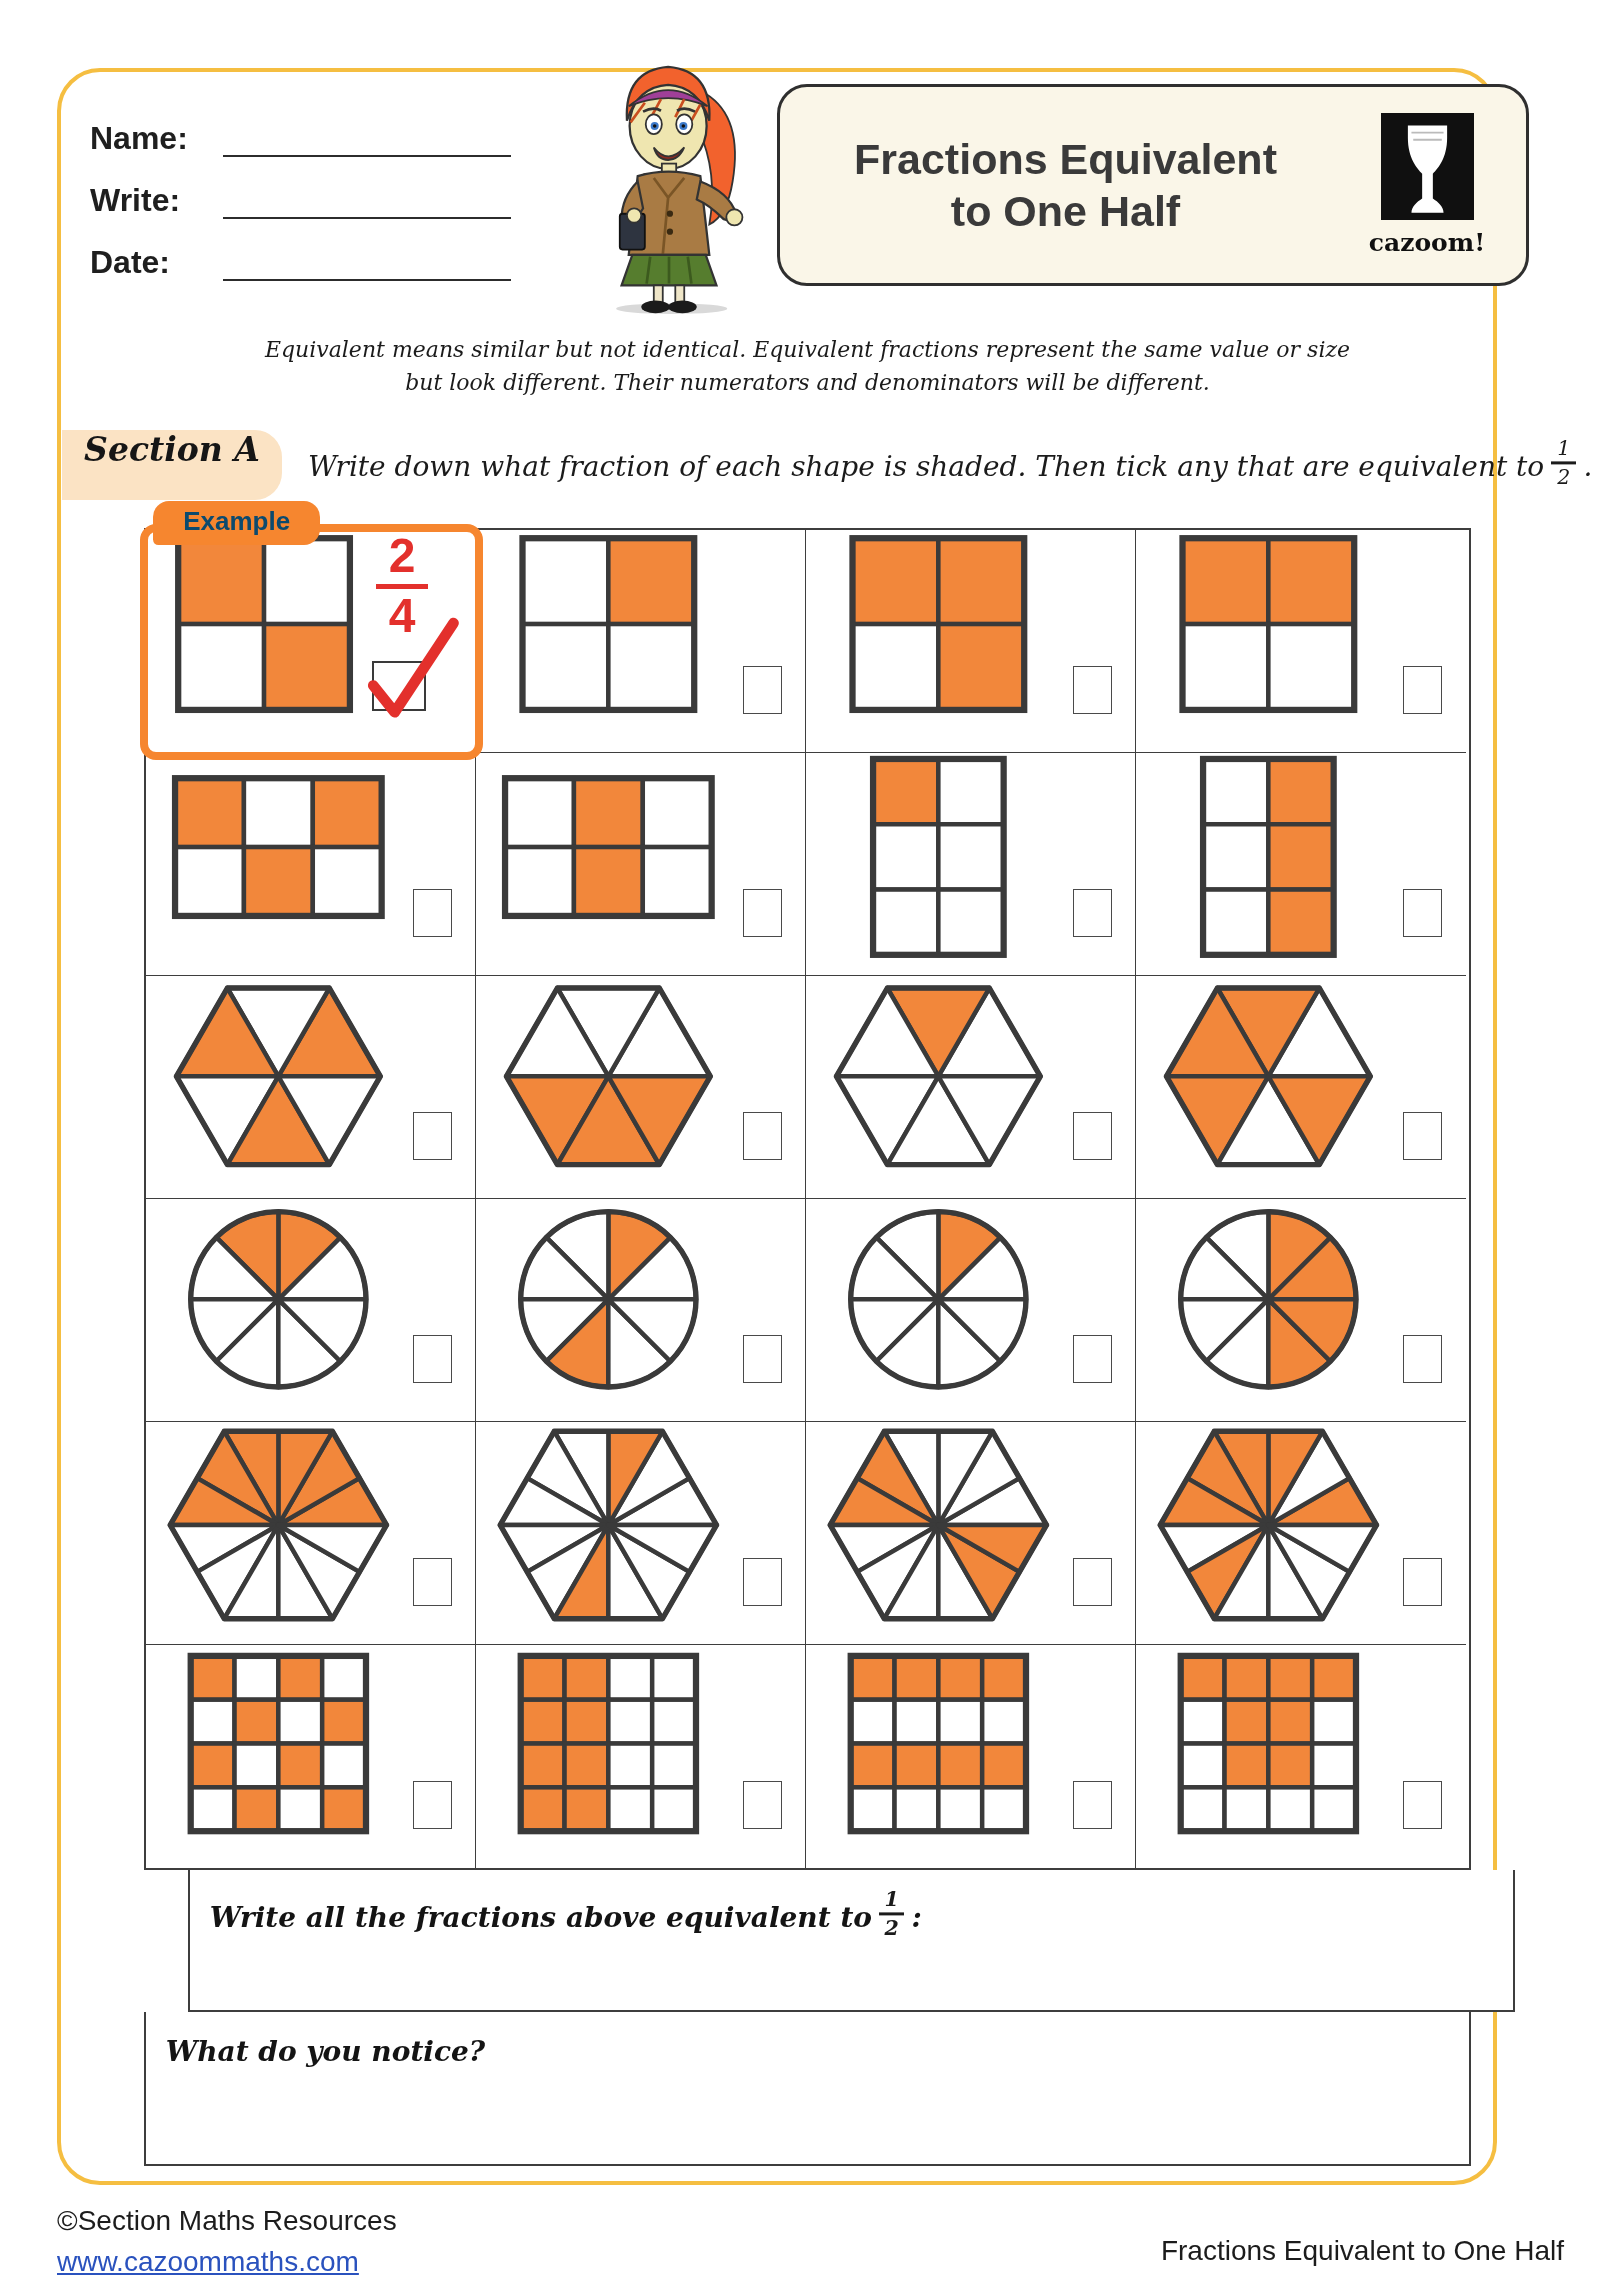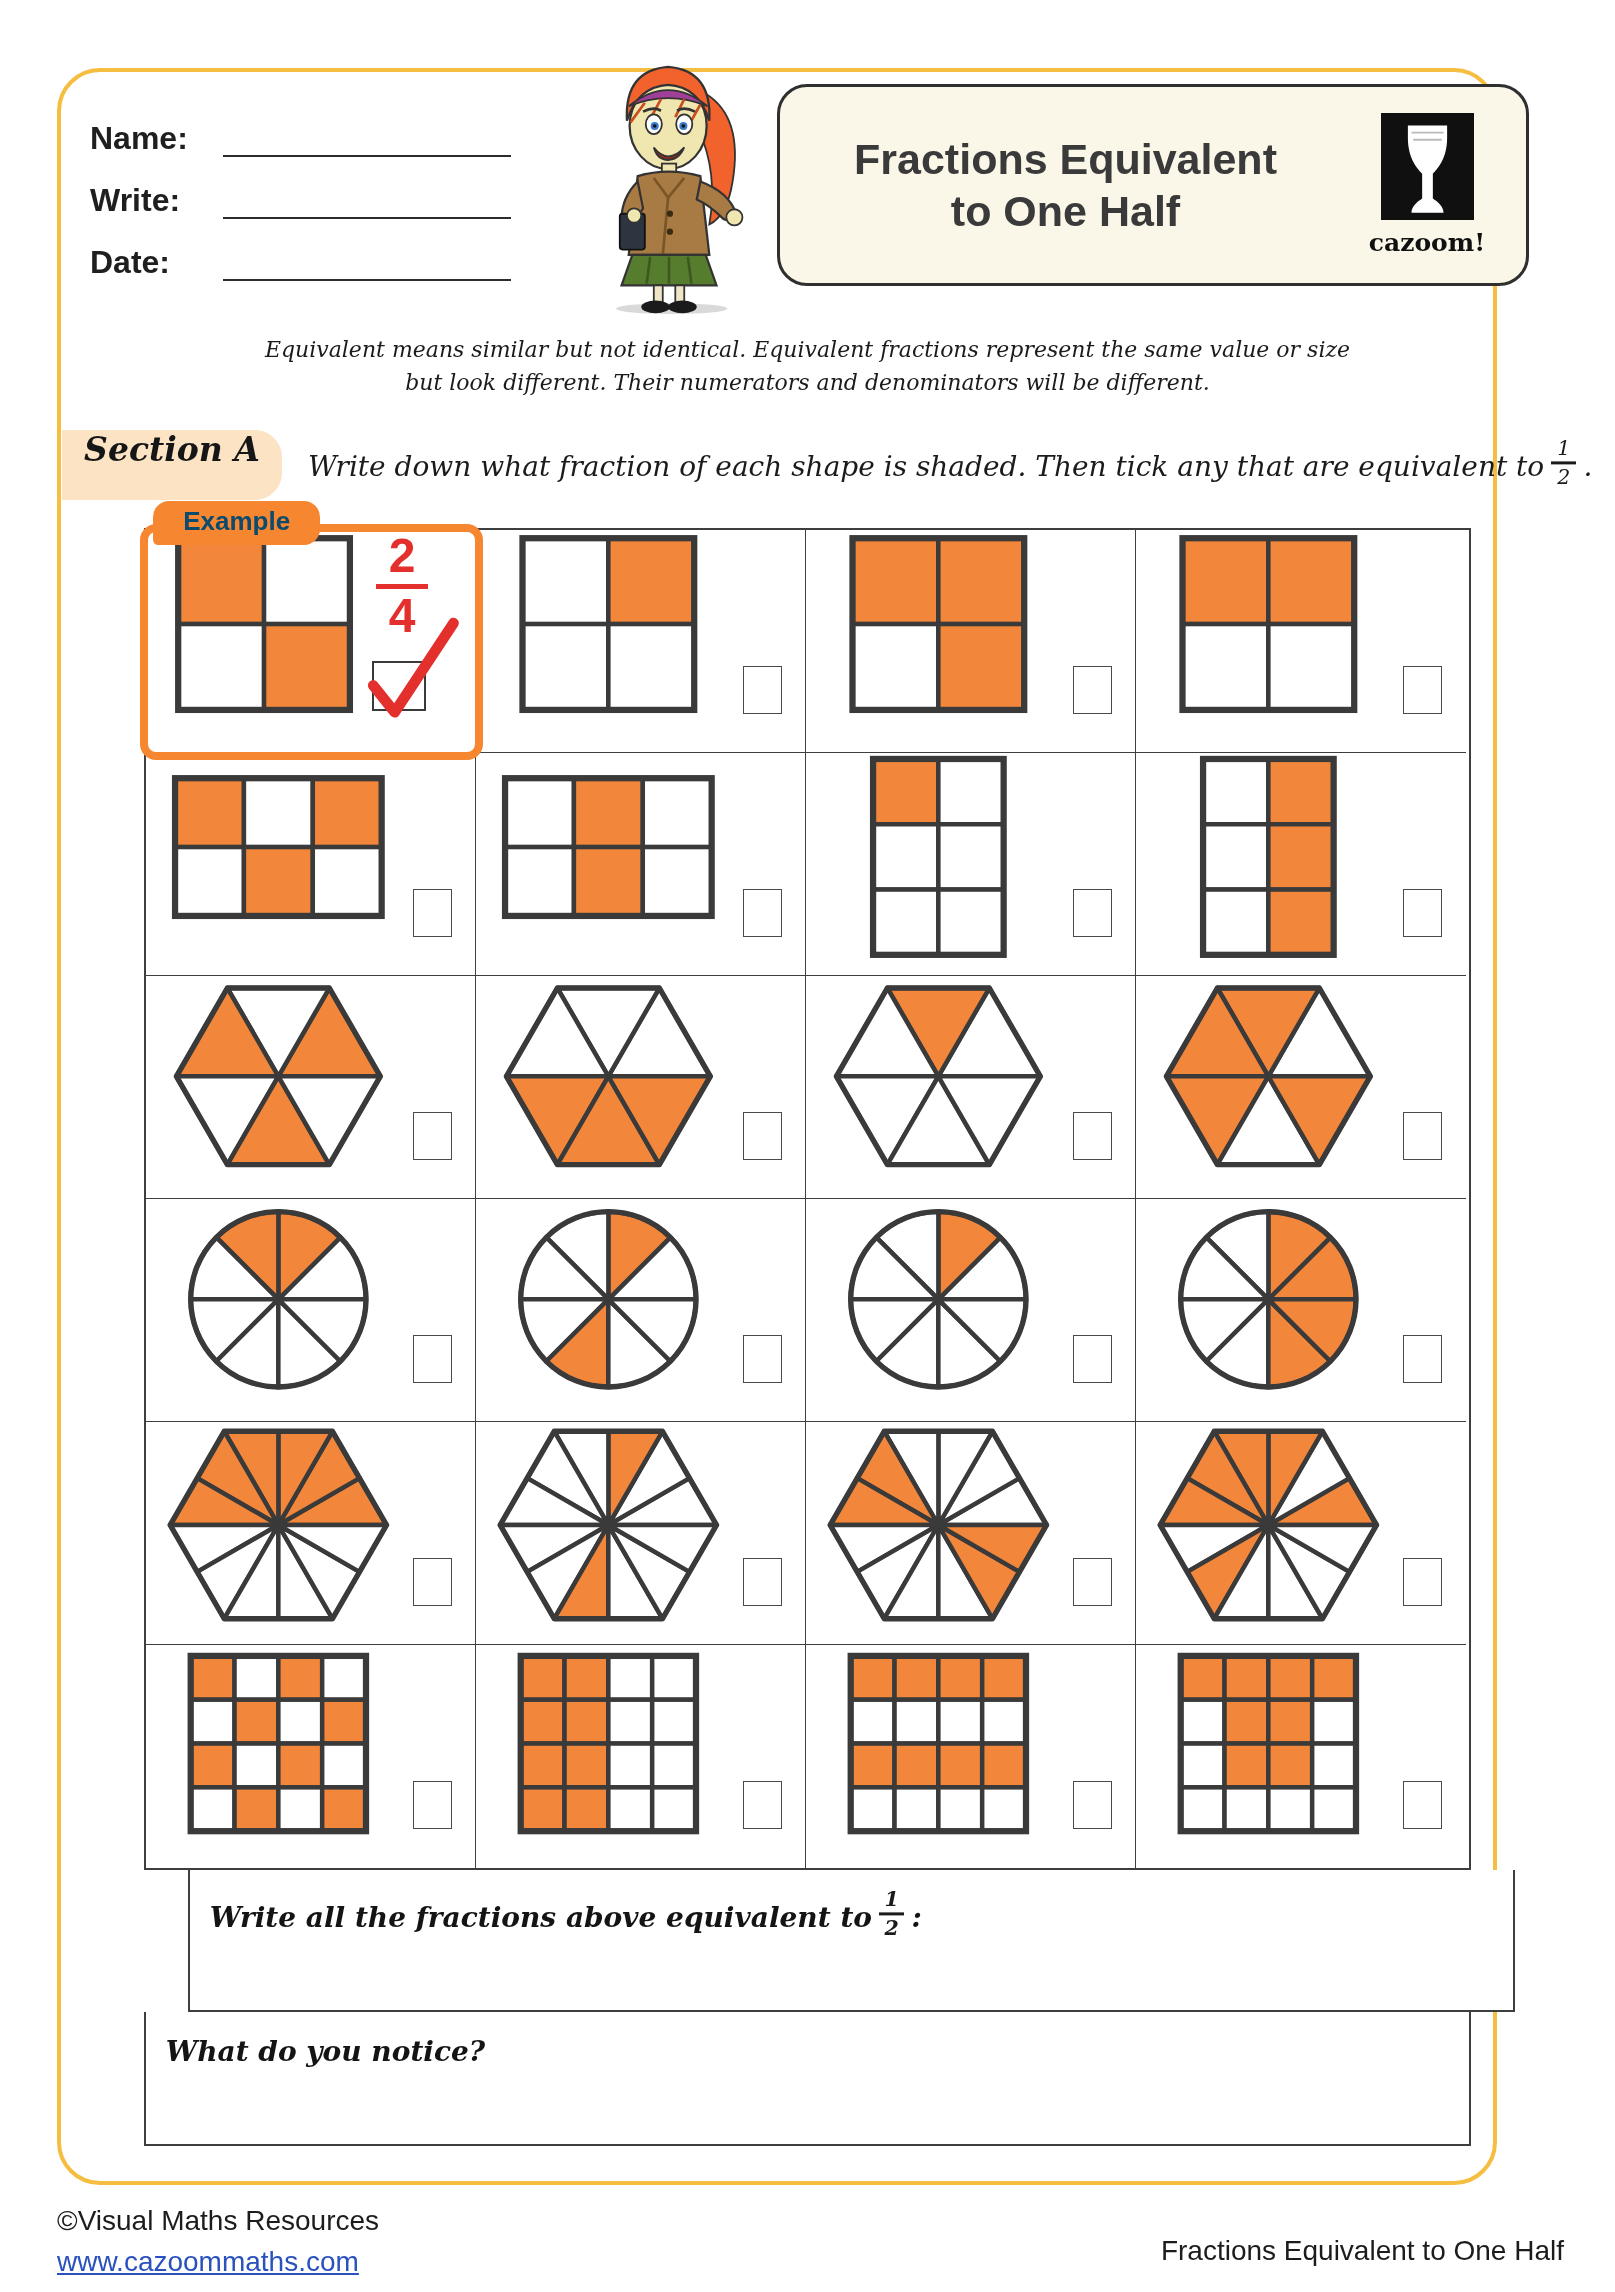--- a/index.html
+++ b/index.html
@@ -57,21 +57,21 @@
         font-weight:bold;font-size:48px;line-height:1.02;z-index:2;}
   .ex-frac .ex-bar{width:52px;height:4.5px;background:#E3302C;margin:3.6px auto;}
   .cbx-example{position:absolute;left:226px;top:131px;width:54px;height:50px;background:#fff;
         border:2.7px solid #3a3a3a;box-sizing:border-box;z-index:1;}
   .tick-svg{position:absolute;left:213px;top:77px;z-index:3;}
 
   .answer-box{width:1327px;box-sizing:border-box;border:2.7px solid #3E3E3E;border-top:none;background:#fff;
         font-family:"DejaVu Serif",serif;font-weight:bold;font-style:italic;font-size:28px;color:#141414;}
   .answer-box .prompt-line{display:flex;align-items:center;padding:23px 19.7px 0 19.7px;}
   .box1{height:142px;margin-left:44px;}
-  .box2{height:134px;}
+  .box2{height:154px;}
 
   
   .footer-left{position:absolute;left:57px;top:2201px;font-size:28px;color:#1c1c1c;line-height:1.45;}
   .footer-left a{color:#2A52BE;text-decoration:underline;font-size:28px;}
   .footer-right{position:absolute;right:52px;top:2235px;font-size:28px;color:#1c1c1c;}
 </style>
 </head>
 <body>
 
 <div class="page">
@@ -463,18 +463,18 @@
     </div>
 
     <div class="answer-box box2">
       <div class="prompt-line">
         <span>What do you notice?</span>
       </div>
     </div>
   </div>
 
   <div class="footer-left">
-    <div>©Visual Maths Resources</div>
+    <div>©Section Maths Resources</div>
     <a href="#">www.cazoommaths.com</a>
   </div>
   <div class="footer-right">Fractions Equivalent to One Half</div>
 </div>
 
 
 </body></html>

